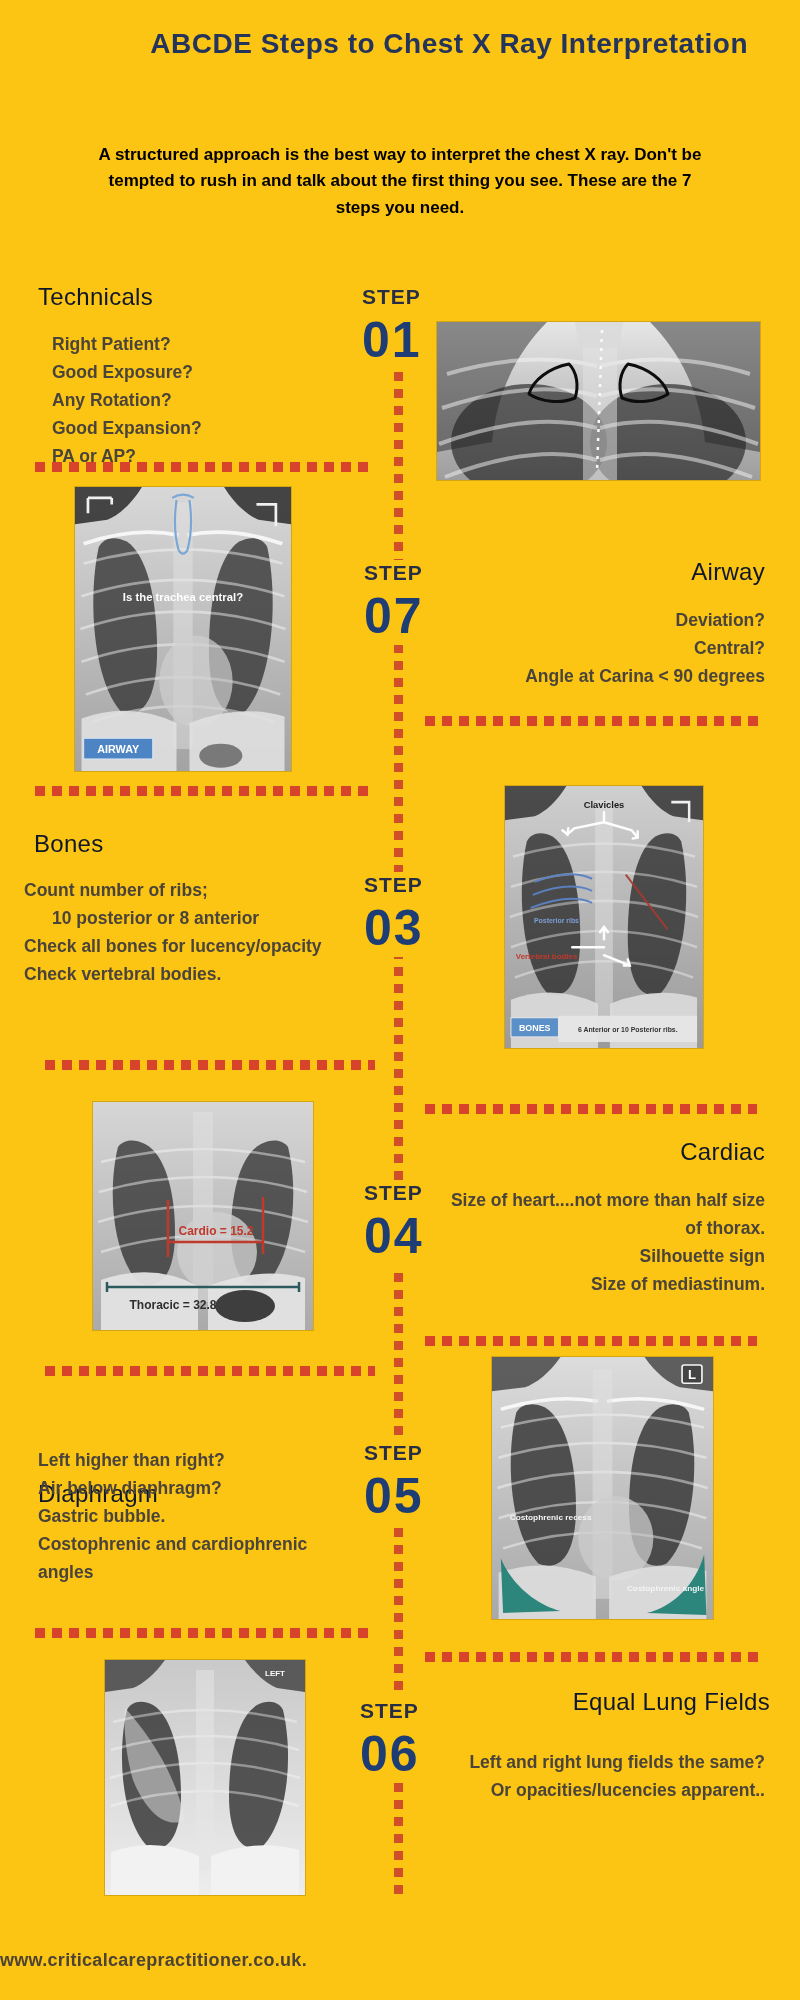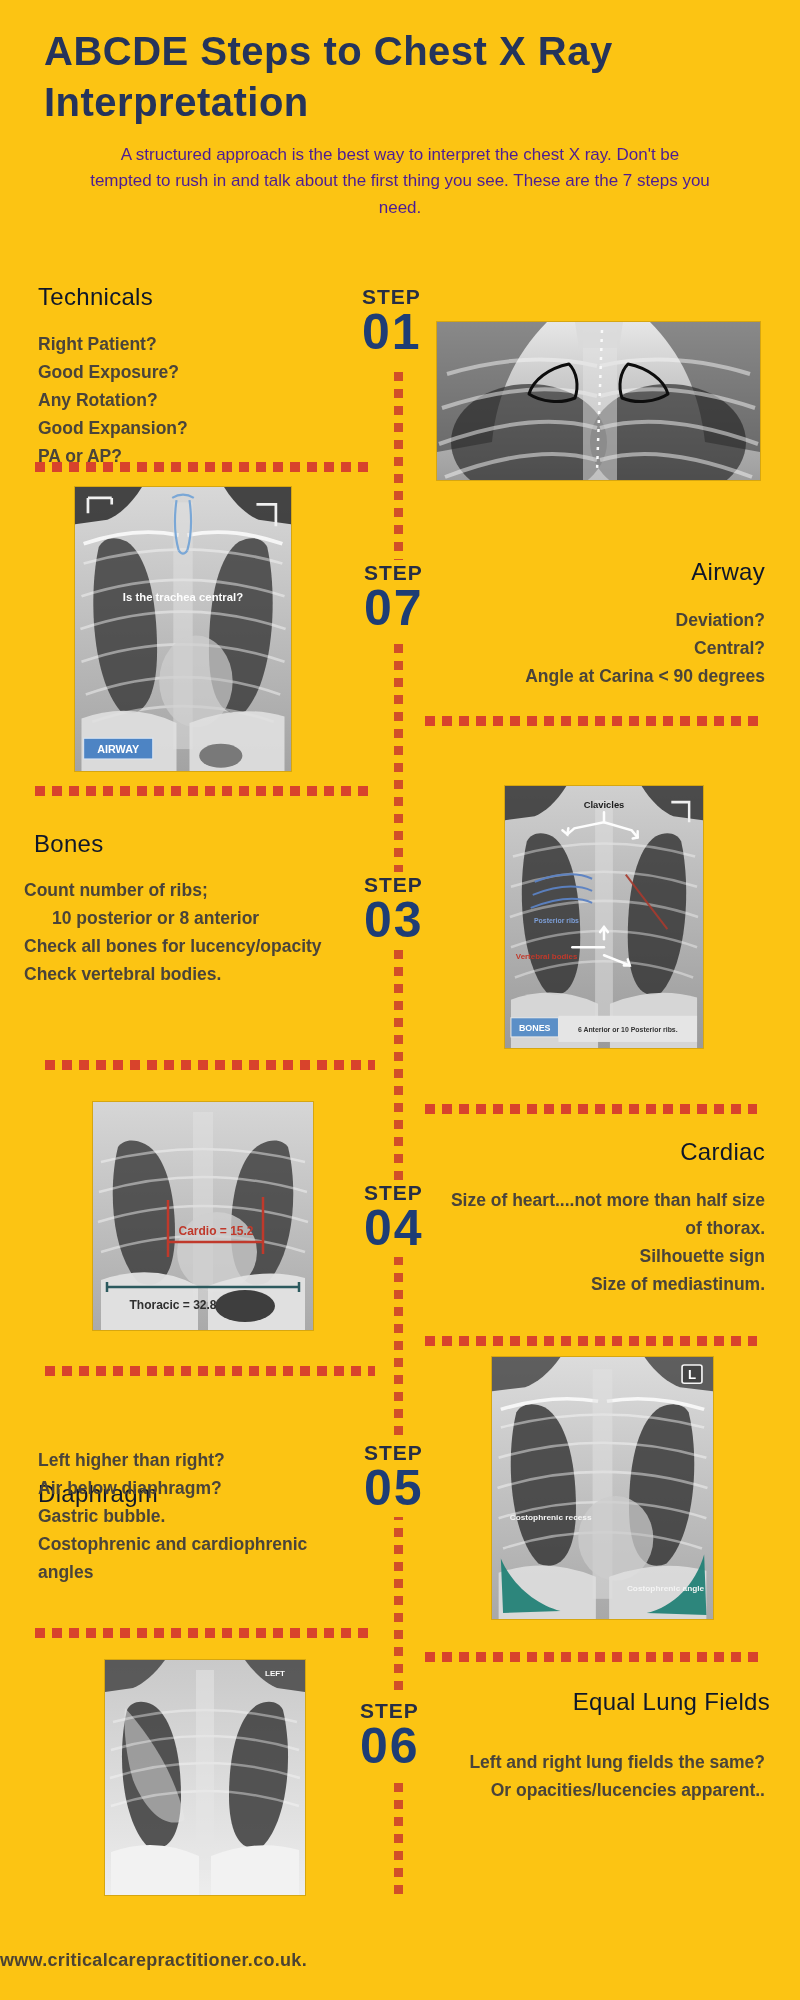--- a/index.html
+++ b/index.html
@@ -2,47 +2,47 @@
 <html><head>
 <meta charset="utf-8">
 <style>
   :root{
     --bg:#fcc413; --navy:#25345b; --num:#1e3d75; --ink:#3c3a34; --body:#4a443a; --red:#d8432c;
   }
   *{box-sizing:border-box;margin:0;padding:0}
   body{font-family:"Liberation Sans",sans-serif;background:#888}
   #poster{position:relative;width:800px;height:2000px;background:var(--bg);overflow:hidden;margin:0 auto}
   .abs{position:absolute}
-  .title{width:680px;left:44px;top:26px;text-align:left;font-size:40px;line-height:1.28;font-weight:bold;color:var(--navy);letter-spacing:.5px}
-  .intro{width:620px;left:90px;top:142px;text-align:center;font-size:17px;line-height:1.55;font-weight:400;color:#4c1d95}
+  .title{width:680px;left:68px;top:26px;text-align:right;font-size:28px;line-height:1.28;font-weight:bold;color:var(--navy);letter-spacing:.5px}
+  .intro{width:620px;left:90px;top:142px;text-align:center;font-size:17px;line-height:1.55;font-weight:700;color:#000000}
   .sec-h{font-size:24px;font-weight:400;color:#0f172a;letter-spacing:.3px}
   .list{font-size:17.5px;line-height:1.6;font-weight:600;color:var(--body)}
   .list .ind{padding-left:28px}
   .r{text-align:right}
   .step{z-index:3;background:var(--bg);padding:2px 8px 4px 2px}
   .step-word{font-size:21px;font-weight:700;letter-spacing:1px;color:#272e45;line-height:1}
-  .step-num{font-size:50px;font-weight:800;letter-spacing:2px;color:var(--num);line-height:.95;margin-top:2px}
+  .step-num{font-size:50px;font-weight:800;letter-spacing:2px;color:var(--num);line-height:.95;margin-top:10px}
   .dot-h{height:10px;z-index:2;background-image:repeating-linear-gradient(90deg,var(--red) 0 10px,transparent 10px 17px)}
   .dot-v{width:9px;z-index:1;background-image:repeating-linear-gradient(180deg,#d14f28 0 9px,transparent 9px 17px)}
   .xray{display:block;box-shadow:0 0 0 1px rgba(0,0,0,.15)}
   svg text{font-family:"Liberation Sans",sans-serif}
   .footer{width:800px;left:0;top:1950px;text-align:left;font-size:18px;font-weight:700;color:#4c4332;letter-spacing:.3px}
 </style>
 </head>
 <body>
 
 <div id="poster">
 
   <div class="abs title">ABCDE Steps to Chest X Ray Interpretation</div>
   <div class="abs intro">A structured approach is the best way to interpret the chest X ray. Don't be tempted to rush in and talk about the first thing you see. These are the 7 steps you need.</div>
 
   <div class="abs dot-v" style="left:394px;top:372px;height:1528px"></div>
 
   <div class="abs sec-h" style="left:38px;top:283px">Technicals</div>
-  <div class="abs list" style="left:38px;top:330px;width:310px">
+  <div class="abs list" style="left:52px;top:330px;width:310px">
     <div>Right Patient?</div>
     <div>Good Exposure?</div>
     <div>Any Rotation?</div>
     <div>Good Expansion?</div>
     <div>PA or AP?</div>
   </div>
   <div class="abs step" style="left:360px;top:284px">
     <div class="step-word">STEP</div>
     <div class="step-num">01</div>
   </div>

